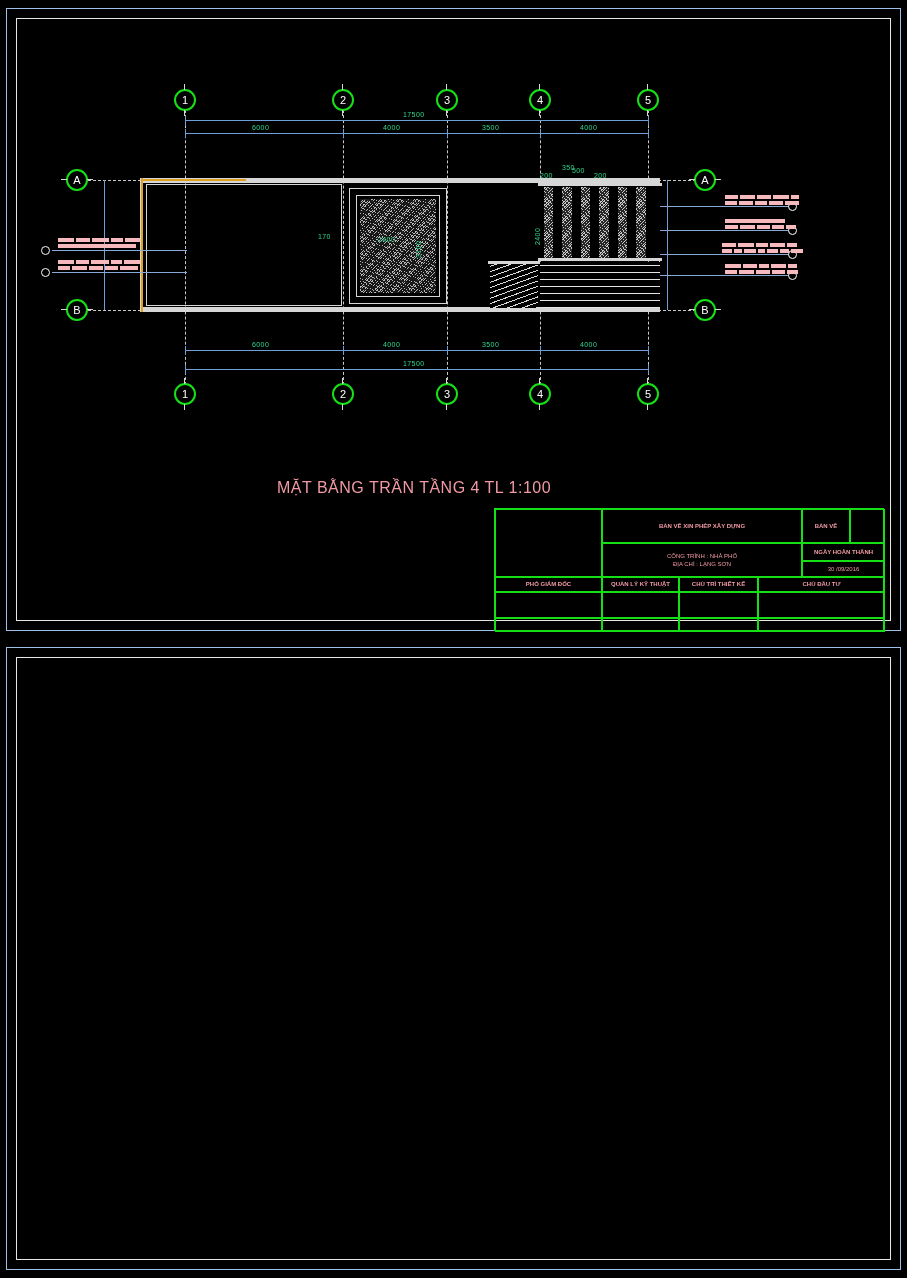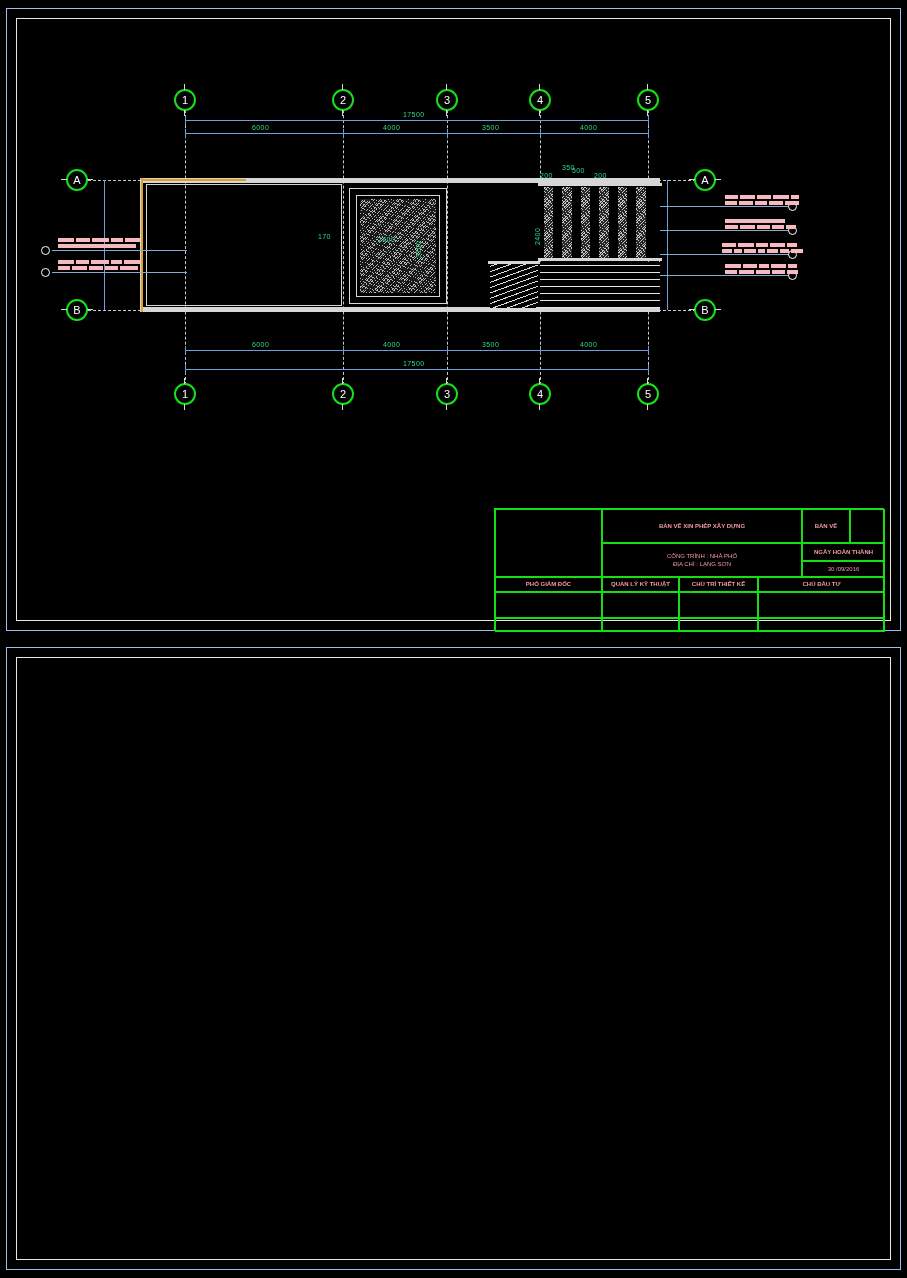--- a/index.html
+++ b/index.html
@@ -275,20 +275,21 @@
       </div>
     <div class="noterow">
         <i style="width:12px"></i>
         <i style="width:15px"></i>
         <i style="width:14px"></i>
         <i style="width:13px"></i>
         <i style="width:11px"></i>
       </div>
   </div>
 
+  <div class="plantitle" style="left:277px;top:479px;">MẶT BẰNG TRẦN TẦNG 4   TL 1:100</div>
 
   <div class="tblock" style="left:494px;top:508px;width:390px;height:123px;">
     <div class="tcell" style="left:0;top:0;width:107px;height:68px;"></div>
     <div class="tcell b" style="left:107px;top:0;width:200px;height:34px;">BẢN VẼ XIN PHÉP XÂY DỰNG</div>
     <div class="tcell stack" style="left:107px;top:34px;width:200px;height:34px;">
       <span>CÔNG TRÌNH : NHÀ PHỐ</span>
       <span>ĐỊA CHỈ :   LẠNG SƠN</span>
     </div>
     <div class="tcell b" style="left:307px;top:0;width:48px;height:34px;">BẢN VẼ</div>
     <div class="tcell" style="left:355px;top:0;width:35px;height:34px;"></div>

